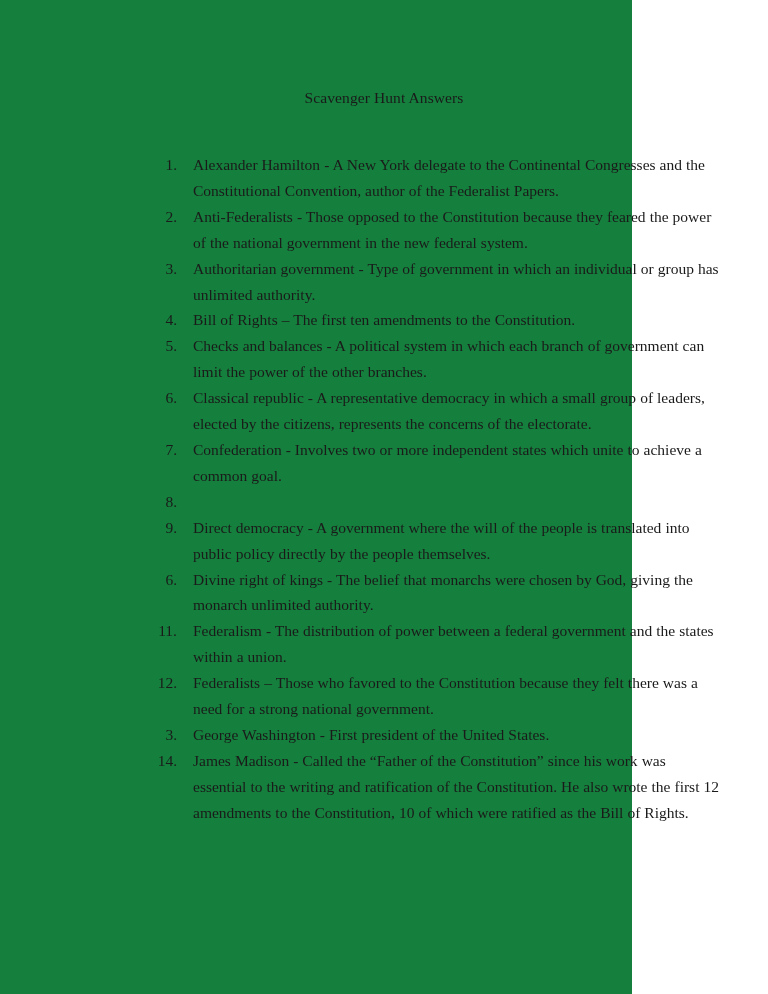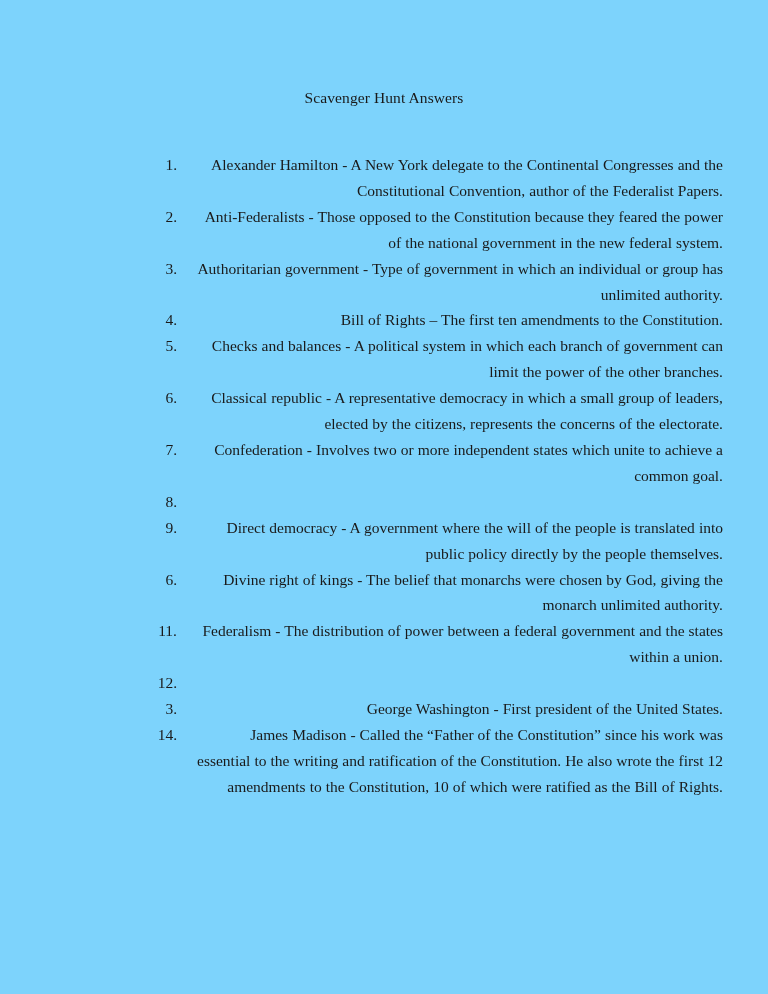--- a/index.html
+++ b/index.html
@@ -11,23 +11,23 @@
     height: 994px;
     background: #ffffff;
     font-family: "Liberation Serif", "DejaVu Serif", serif;
     color: #181818;
     -webkit-font-smoothing: antialiased;
     overflow: hidden;
   }
 
   .page {
     position: relative;
-    width: 768px;
+    width: 632px;
     height: 994px;
-    background: #7dd3fc;
+    background: #15803d;
     box-sizing: border-box;
   }
 
   .doc-title {
     position: absolute;
     top: 88px;
     left: 0;
     width: 768px;
     text-align: center;
     font-size: 15.5px;
@@ -63,21 +63,21 @@
   }
 
   .item-text {
     flex: 1 1 auto;
     padding-left: 0px;
     text-indent: 0;
     margin-left: 16px;
     font-size: 15.5px;
     line-height: 25.9px;
     color: #1a1a1a;
-    text-align: right;
+    text-align: left;
     word-spacing: 0.15px;
     hyphens: none;
   }
 </style>
 </head>
 <body>
 
 <div class="page">
 
   <div class="doc-title">Scavenger Hunt Answers</div>
@@ -121,20 +121,21 @@
       <li class="answer-item">
         <span class="item-number">6.</span>
         <span class="item-text">Divine right of kings - The belief that monarchs were chosen by God, giving the monarch unlimited authority.</span>
       </li>
       <li class="answer-item">
         <span class="item-number">11.</span>
         <span class="item-text">Federalism - The distribution of power between a federal government and the states within a union.</span>
       </li>
       <li class="answer-item">
         <span class="item-number">12.</span>
+        <span class="item-text">Federalists – Those who favored to the Constitution because they felt there was a need for a strong national government.</span>
       </li>
       <li class="answer-item">
         <span class="item-number">3.</span>
         <span class="item-text">George Washington - First president of the United States.</span>
       </li>
       <li class="answer-item">
         <span class="item-number">14.</span>
         <span class="item-text">James Madison - Called the “Father of the Constitution” since his work was essential to the writing and ratification of the Constitution. He also wrote the first 12 amendments to the Constitution, 10 of which were ratified as the Bill of Rights.</span>
       </li>
     </ol>

